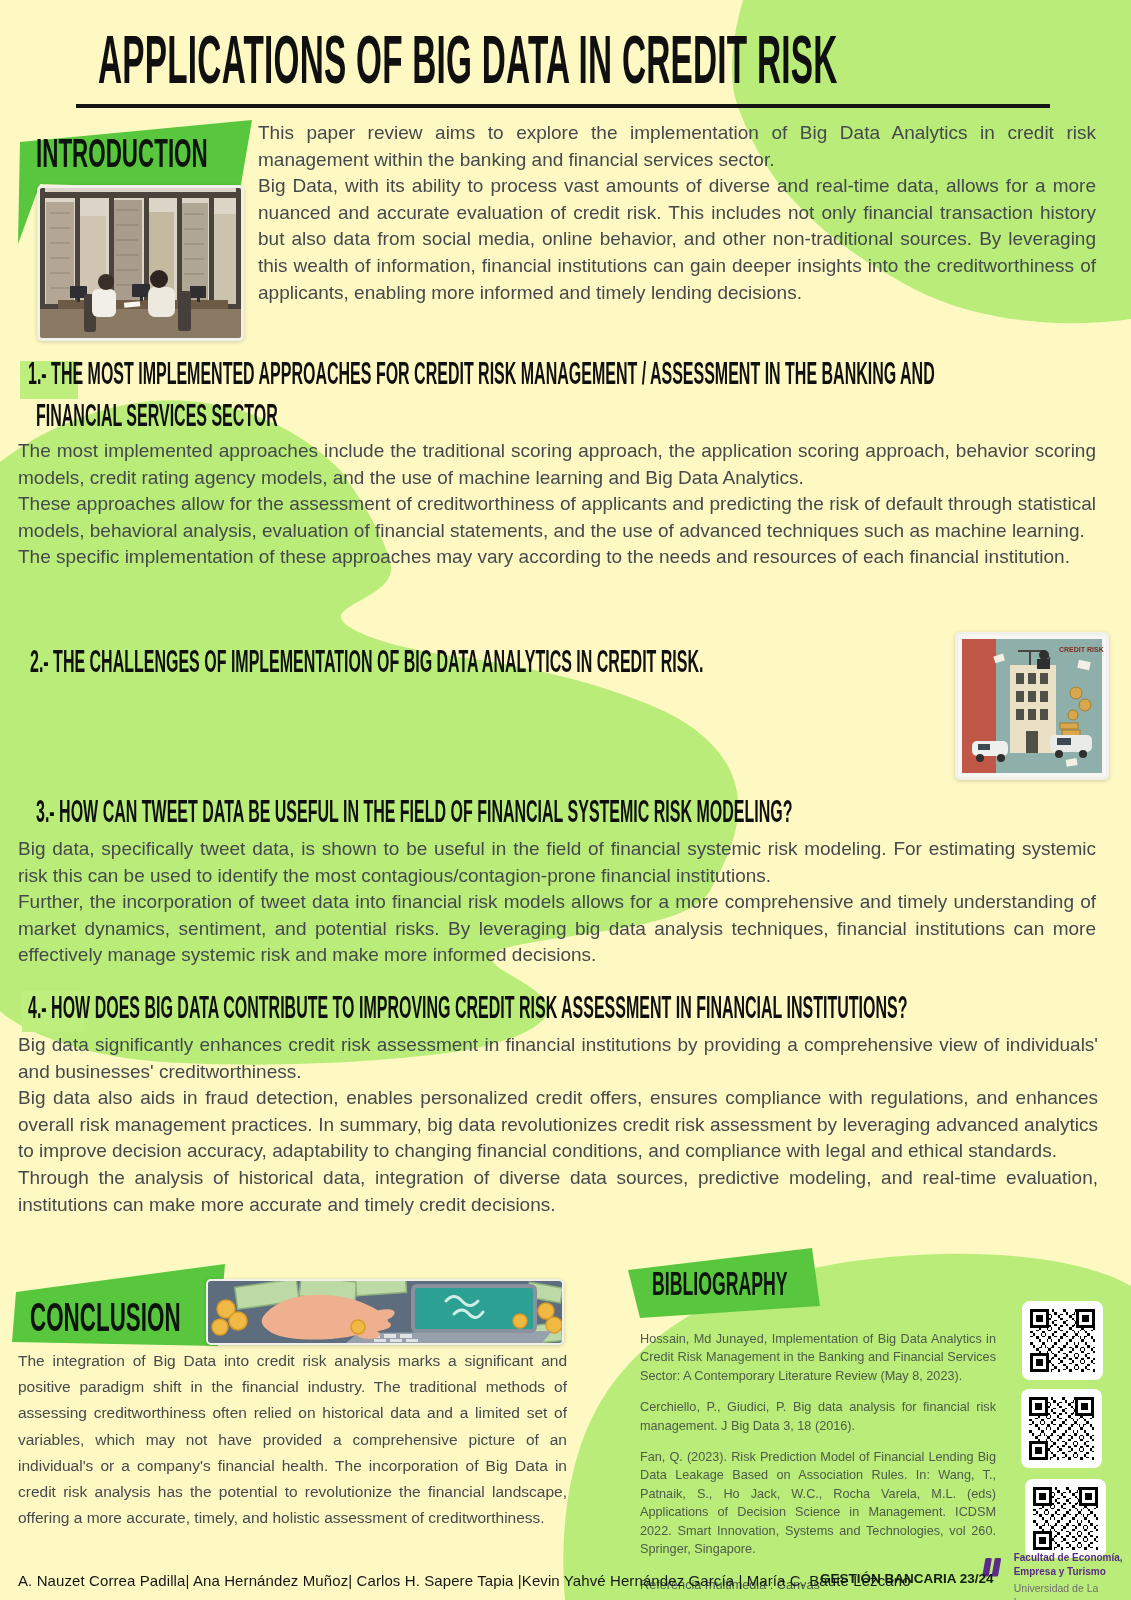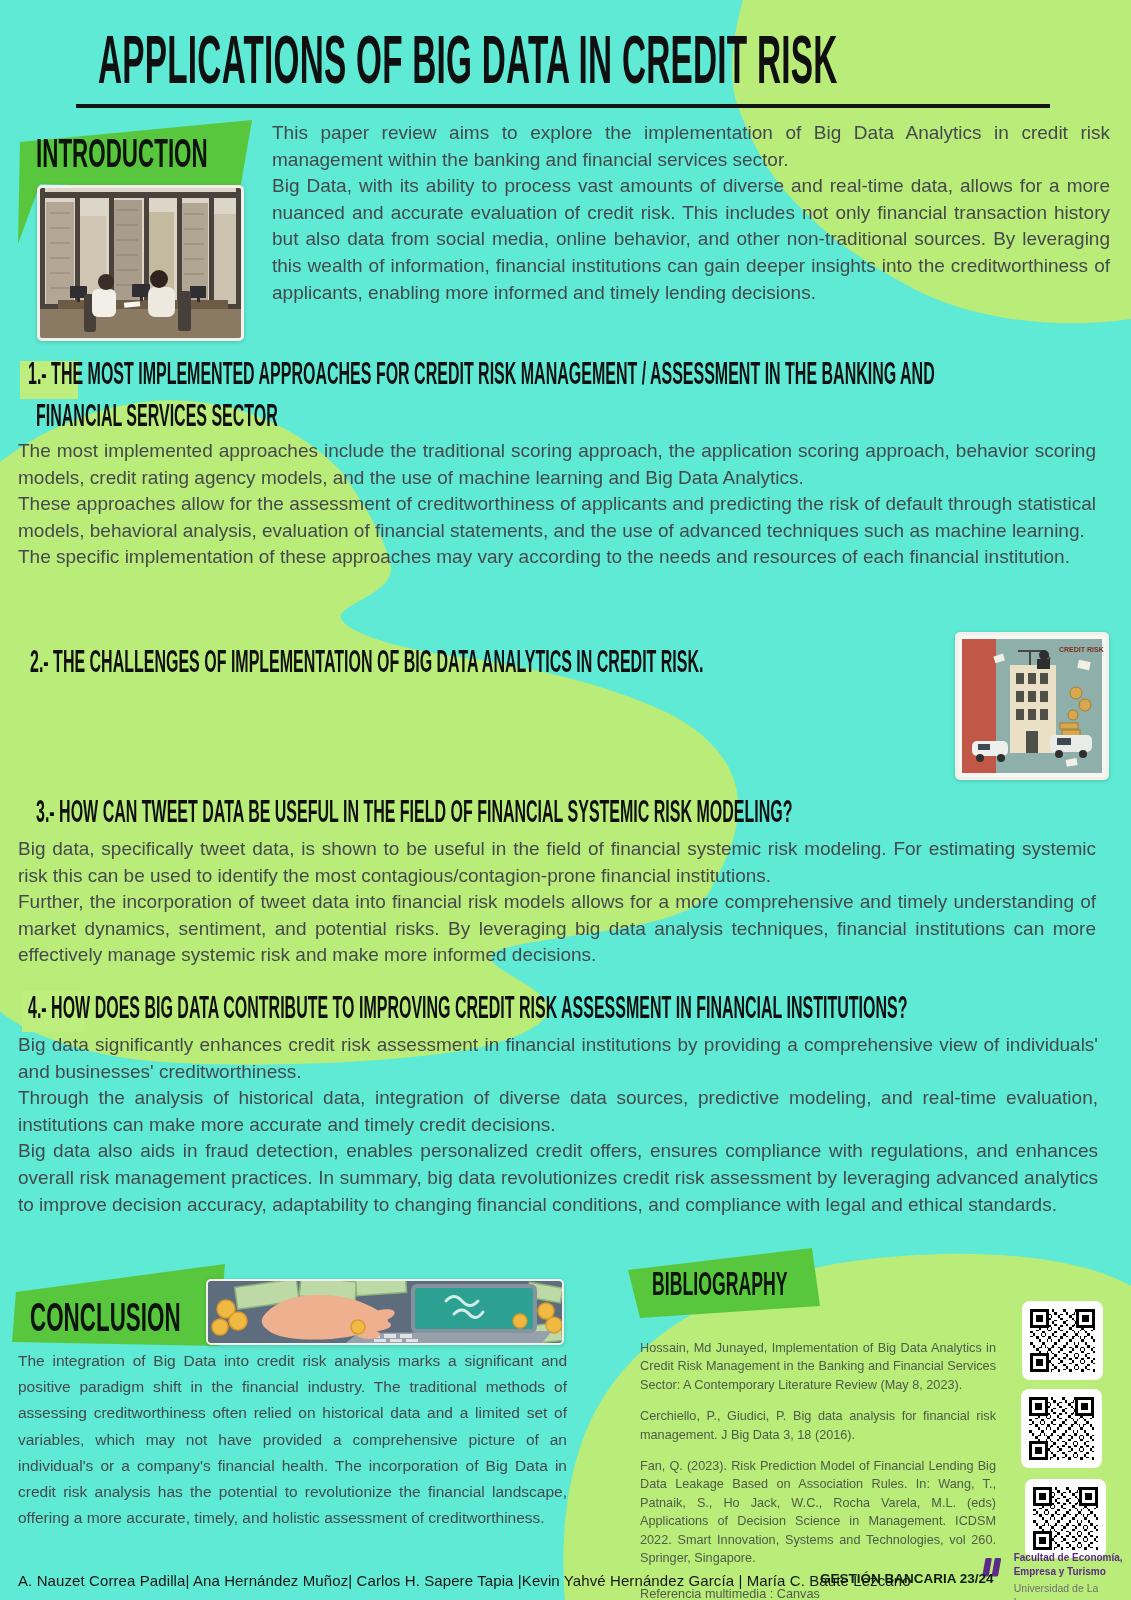--- a/index.html
+++ b/index.html
@@ -1,35 +1,35 @@
 <!DOCTYPE html>
 <html><head>
 <meta charset="utf-8">
 <style>
   html,body{margin:0;padding:0;background:#ffffff;}
-  .page{position:relative;width:1131px;height:1600px;background:#5eead4;overflow:hidden;
+  .page{position:relative;width:1131px;height:1600px;background:#fef9c3;overflow:hidden;
         font-family:"Liberation Sans", sans-serif;}
   .abs{position:absolute;}
   svg.bg{position:absolute;inset:0;width:1131px;height:1600px;}
 
   
   .hline{display:block;white-space:nowrap;font-weight:700;transform-origin:0 50%;color:#101010;}
   .title-line{font-size:68px;line-height:74px;letter-spacing:.5px;transform:scaleX(.49);}
   .sec-line{font-size:32px;line-height:42px;transform:scaleX(.5);}
   .label-line{font-size:40px;line-height:50px;transform:scaleX(.56);color:#0c140c;}
   .label-line.small{font-size:34px;transform:scaleX(.52);}
 
   .rule{position:absolute;background:#141414;}
 
   .body{font-size:19px;line-height:26.6px;color:#45494c;}
   .body p{margin:0;text-align:justify;}
   .concl{font-size:15.5px;line-height:26.2px;color:#45494c;}
   .concl p{margin:0;text-align:justify;}
   .bib{font-size:12.7px;line-height:18.4px;color:#4e5c49;}
-  .bib p{margin:13px 0 13px;text-align:justify;}
+  .bib p{margin:4px 0 13px;text-align:justify;}
 
   .authors{font-size:15px;color:#161616;letter-spacing:.1px;}
   .course{font-size:13.5px;font-weight:700;color:#101d10;}
 
   .img-card{position:absolute;border:3px solid #f2f0ea;border-radius:5px;overflow:hidden;
             box-shadow:0 1px 4px rgba(0,0,0,.18);background:#fff;}
   .img-card svg{display:block;}
 
   
   .qr{position:absolute;width:81px;height:79px;background:#fff;border-radius:8px;}
@@ -116,21 +116,21 @@
         <rect x="52" y="101" width="24" height="28" rx="6" fill="#f2efe8"></rect>
         <circle cx="66" cy="94" r="8" fill="#3a2e28"></circle>
         <rect x="138" y="103" width="13" height="40" rx="3" fill="#463f3a"></rect>
         <rect x="108" y="99" width="27" height="30" rx="7" fill="#eee9df"></rect>
         <circle cx="119" cy="91" r="9" fill="#2e241f"></circle>
         <rect x="84" y="114" width="16" height="5" fill="#f7f5ee" transform="rotate(-6 92 116)"></rect>
       </g>
     </svg>
   </div>
 
-  <div class="abs body" style="left:272px;top:120px;width:838px;">
+  <div class="abs body" style="left:258px;top:120px;width:838px;">
     <p>This paper review aims to explore the implementation of Big Data Analytics in credit risk management within the banking and financial services sector.</p>
     <p>Big Data, with its ability to process vast amounts of diverse and real-time data, allows for a more nuanced and accurate evaluation of credit risk. This includes not only financial transaction history but also data from social media, online behavior, and other non-traditional sources. By leveraging this wealth of information, financial institutions can gain deeper insights into the creditworthiness of applicants, enabling more informed and timely lending decisions.</p>
   </div>
 
   <div class="abs" style="left:28px;top:352px;">
     <span class="hline sec-line">1.- THE MOST IMPLEMENTED APPROACHES FOR CREDIT RISK MANAGEMENT / ASSESSMENT IN THE BANKING AND</span>
     <span class="hline sec-line" style="margin-left:8px;">FINANCIAL SERVICES SECTOR</span>
   </div>
   <div class="abs body" style="left:18px;top:438px;width:1078px;">
     <p>The most implemented approaches include the traditional scoring approach, the application scoring approach, behavior scoring models, credit rating agency models, and the use of machine learning and Big Data Analytics.</p>
@@ -199,22 +199,22 @@
   <div class="abs body" style="left:18px;top:836px;width:1078px;">
     <p>Big data, specifically tweet data, is shown to be useful in the field of financial systemic risk modeling. For estimating systemic risk this can be used to identify the most contagious/contagion-prone financial institutions.</p>
     <p>Further, the incorporation of tweet data into financial risk models allows for a more comprehensive and timely understanding of market dynamics, sentiment, and potential risks. By leveraging big data analysis techniques, financial institutions can more effectively manage systemic risk and make more informed decisions.</p>
   </div>
 
   <div class="abs" style="left:28px;top:986px;">
     <span class="hline sec-line">4.- HOW DOES BIG DATA CONTRIBUTE TO IMPROVING CREDIT RISK ASSESSMENT IN FINANCIAL INSTITUTIONS?</span>
   </div>
   <div class="abs body" style="left:18px;top:1032px;width:1080px;">
     <p>Big data significantly enhances credit risk assessment in financial institutions by providing a comprehensive view of individuals' and businesses' creditworthiness.</p>
+    <p>Big data also aids in fraud detection, enables personalized credit offers, ensures compliance with regulations, and enhances overall risk management practices. In summary, big data revolutionizes credit risk assessment by leveraging advanced analytics to improve decision accuracy, adaptability to changing financial conditions, and compliance with legal and ethical standards.</p>
     <p>Through the analysis of historical data, integration of diverse data sources, predictive modeling, and real-time evaluation, institutions can make more accurate and timely credit decisions.</p>
-    <p>Big data also aids in fraud detection, enables personalized credit offers, ensures compliance with regulations, and enhances overall risk management practices. In summary, big data revolutionizes credit risk assessment by leveraging advanced analytics to improve decision accuracy, adaptability to changing financial conditions, and compliance with legal and ethical standards.</p>
   </div>
 
   <div class="abs" style="left:30px;top:1292px;">
     <span class="hline label-line">CONCLUSION</span>
   </div>
 
   <div class="img-card" style="left:206px;top:1279px;width:354px;height:62px;border-width:2px;">
     <svg viewBox="0 0 354 62" width="354" height="62">
       <rect width="354" height="62" fill="#5d6d7e"></rect>
       <g fill="#bcd9a6" stroke="#8fb27e" stroke-width="1.5">

